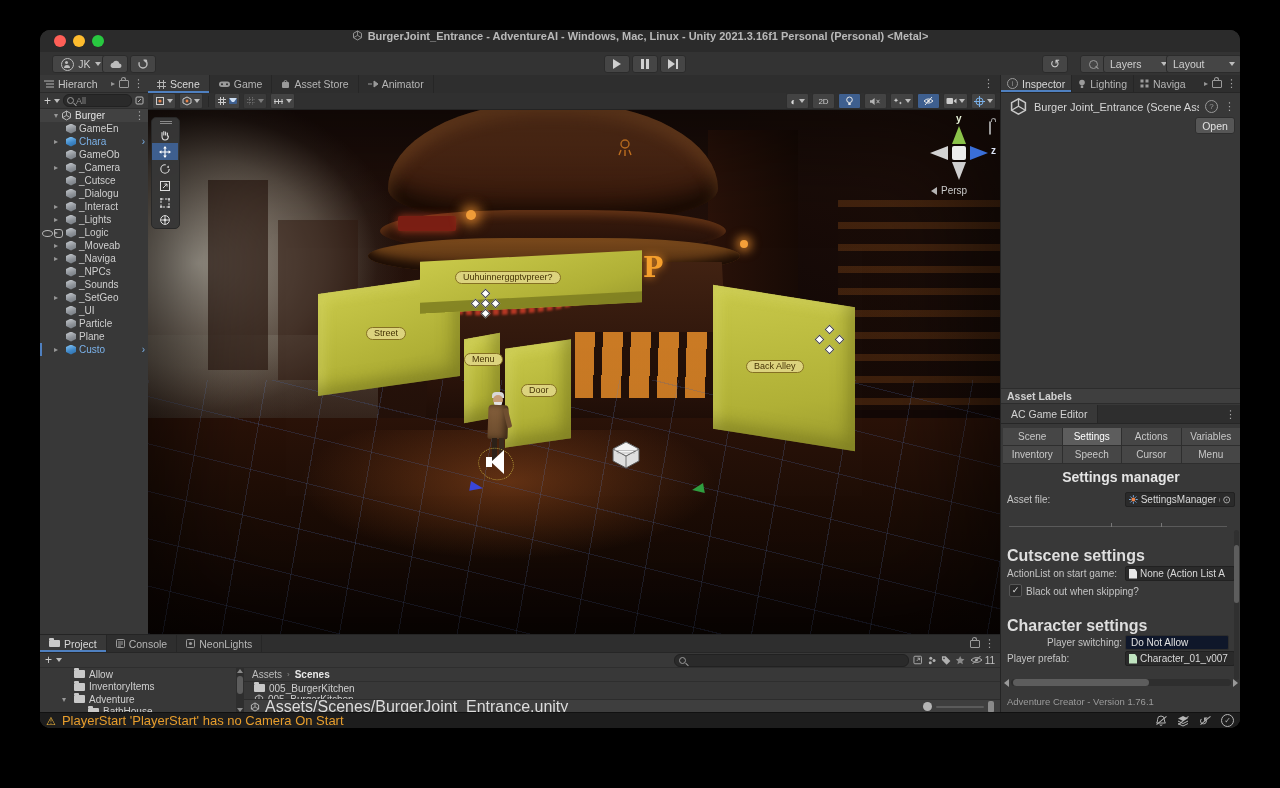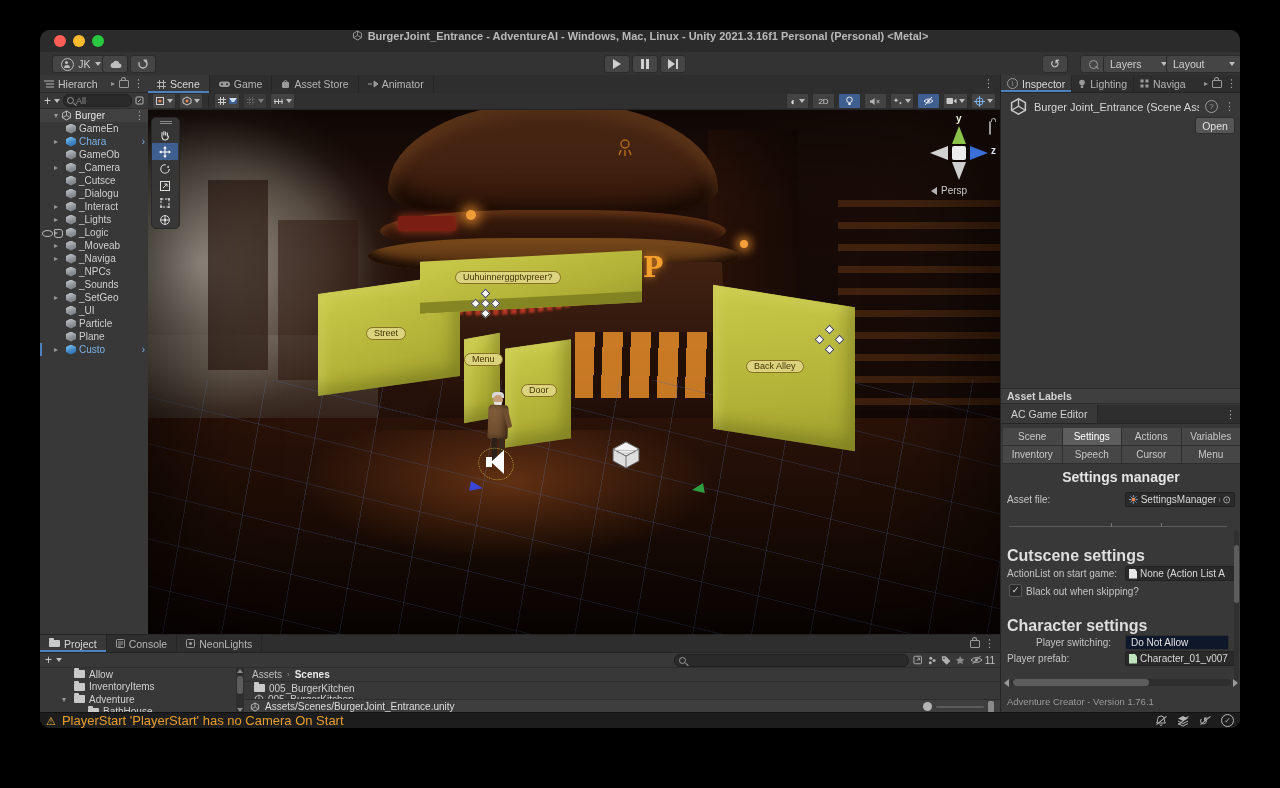--- a/index.html
+++ b/index.html
@@ -667,21 +667,21 @@
     <span class="iheading" style="left:6px;top:472px;">Cutscene settings</span>
     <span class="ilabel" style="left:6px;top:493px;">ActionList on start game:</span>
     <div class="ufield" style="left:124px;top:491px;width:102px;">
       <span class="doc-ic"></span>
       <span style="overflow:hidden;white-space:nowrap;">None (Action List A</span>
     </div>
     <span class="abs" style="left:8px;top:509px;width:11px;height:11px;background:#2a2a2a;border:1px solid #555;border-radius:2px;color:#ddd;font-size:9px;line-height:11px;text-align:center;">✓</span>
     <span class="ilabel" style="left:25px;top:511px;">Black out when skipping?</span>
 
     <span class="iheading" style="left:6px;top:542px;">Character settings</span>
-    <span class="ilabel" style="left:7px;top:562px;padding-left:28px;">Player switching:</span>
+    <span class="ilabel" style="left:18px;top:562px;padding-left:28px;">Player switching:</span>
     <div class="upop" style="left:124px;top:560px;width:92px;">
           <span>Do Not Allow</span>
         </div>
     <span class="ilabel" style="left:6px;top:578px;">Player prefab:</span>
     <div class="ufield" style="left:124px;top:576px;width:102px;">
       <span class="doc-ic" style="background:#bfe3bf;"></span>
       <span style="overflow:hidden;white-space:nowrap;">Character_01_v007</span>
     </div>
 
     <div class="abs" style="left:233px;top:455px;width:5px;height:150px;background:#303030;border-radius:3px;">
@@ -802,21 +802,21 @@
             </svg>
         <span>005_BurgerKitchen</span>
       </div>
     </div>
 
     <div class="abs" style="left:204px;top:64px;width:756px;height:14px;background:#3e3e3e;border-top:1px solid #2c2c2c;display:flex;align-items:center;gap:5px;padding:0 6px;box-sizing:border-box;">
       <svg width="10" height="10" viewBox="0 0 16 16">
             <path d="M8 1.5 13.8 4.8v6.4L8 14.5 2.2 11.2V4.8z" fill="none" stroke="#c4c4c4" stroke-width="1.4"></path>
             <path d="M8 1.5v6.3M2.2 11.2 8 7.8l5.8 3.4" fill="none" stroke="#c4c4c4" stroke-width="1.2"></path>
           </svg>
-      <span style="font-size:10px;color:#dcdcdc;">Assets/Scenes/BurgerJoint_Entrance.unity</span>
+      <span style="font-size:16px;color:#dcdcdc;">Assets/Scenes/BurgerJoint_Entrance.unity</span>
       <span style="margin-left:auto;display:flex;align-items:center;gap:4px;">
         <span style="width:9px;height:9px;border-radius:50%;background:#b5b5b5;"></span>
         <span style="width:48px;height:2px;background:#5a5a5a;border-radius:1px;"></span>
         <span style="width:6px;height:12px;background:#8a8a8a;border-radius:2px;"></span>
       </span>
     </div>
   </div>
 
   <div class="abs" style="left:0;top:682px;width:1200px;height:16px;background:#1d1d1d;border-top:1px solid #111;display:flex;align-items:center;padding:0 6px;gap:6px;box-sizing:border-box;">
     <span style="color:#f3b73c;font-size:11px;line-height:14px;">⚠</span>

